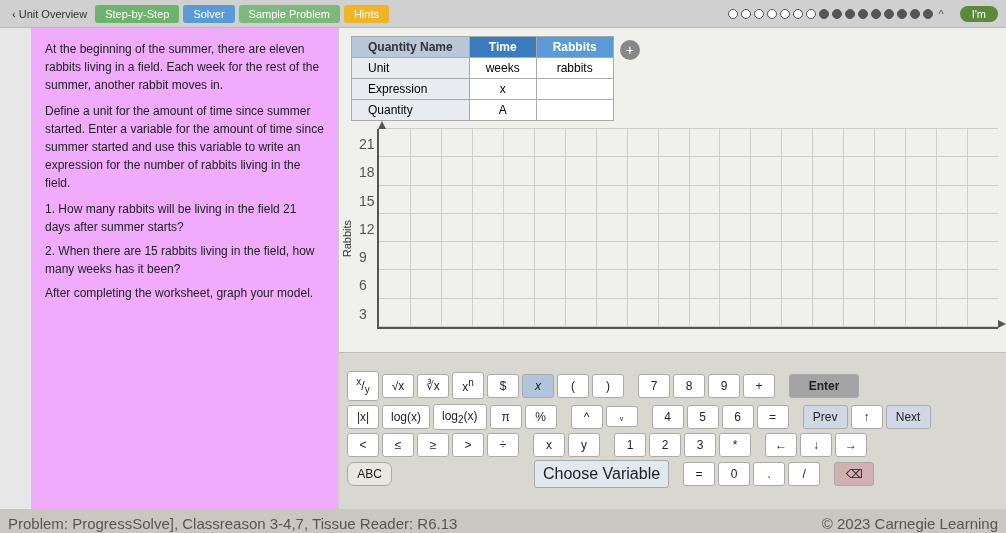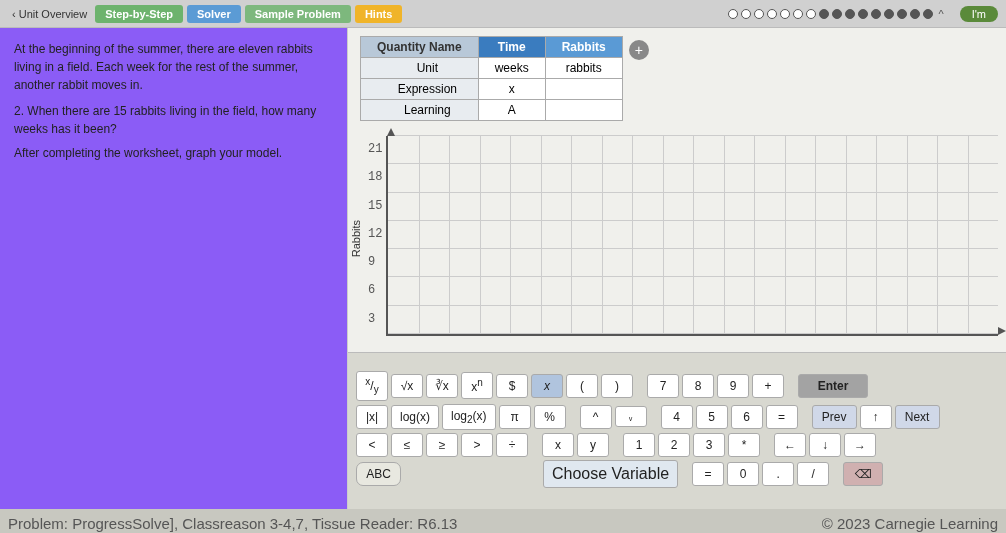--- a/index.html
+++ b/index.html
@@ -27,21 +27,21 @@
       font-size: 11px;
       cursor: pointer;
       padding: 2px 4px;
     }
     .nav-btn {
       padding: 3px 10px;
       border: none;
       border-radius: 3px;
       font-size: 11px;
       cursor: pointer;
-      font-weight: bold;
+      font-weight: normal;
     }
     .btn-step { background: #6db36d; color: white; }
     .btn-solver { background: #5b9bd5; color: white; }
     .btn-sample { background: #7db87d; color: white; }
     .btn-hints { background: #f0b429; color: white; }
     .progress-dots {
       margin-left: auto;
       display: flex;
       gap: 3px;
       align-items: center;
@@ -66,46 +66,46 @@
     }
 
     
     .main-content {
       display: flex;
       height: calc(533px - 28px - 24px);
     }
 
     
     .left-panel {
-      width: 348px;
+      width: 308px;
       padding: 12px 14px;
-      background: #8b5cf6;
+      background: #f0abfc;
       flex-shrink: 0;
       border-right: 1px solid #ccc;
+      margin-left: 31px;
     }
     .left-panel p {
       font-size: 12px;
       line-height: 1.5;
       margin-bottom: 8px;
       color: #222;
     }
     .left-panel .question {
       font-size: 12px;
       margin-bottom: 6px;
       color: #222;
     }
 
     
     .right-panel {
       flex: 1;
       display: flex;
       flex-direction: column;
       background: #f0f0ec;
       position: relative;
-      gap: 7px;
     }
 
     
     .table-area {
       padding: 8px 12px 4px 12px;
       display: flex;
       gap: 10px;
       align-items: flex-start;
     }
 
@@ -134,21 +134,21 @@
     }
     .qty-table td {
       border: 1px solid #aaa;
       padding: 3px 16px;
       text-align: center;
       background: white;
     }
     .qty-table td.label-cell {
       background: #e8ecf0;
       font-weight: normal;
-      text-align: center;
+      text-align: left;
       padding-right: 0;
     }
 
     
     .graph-area {
       flex: 1;
       padding: 4px 8px 4px 0;
       position: relative;
       display: flex;
       align-items: stretch;
@@ -176,24 +176,23 @@
     }
     .grid-line-v {
       position: absolute;
       top: 0; bottom: 0;
       width: 1px;
       background: #ccc;
     }
     .y-tick-label {
       position: absolute;
       left: -20px;
-      font-size: 12px;
+      font-size: 14px;
       color: #555;
       transform: translateY(50%);
-      font-family: Liberation Mono, monospace;
     }
 
     
     .keyboard-area {
       background: #d8d8d0;
       padding: 18px 8px;
       border-top: 1px solid #bbb;
     }
     .kb-row {
       display: flex;
@@ -275,20 +274,22 @@
     <span class="dot filled"></span>
     <span style="font-size:11px;color:#555;margin:0 3px;">^</span>
   </div>
   <button class="im-btn">I'm</button>
 </div>
 
 <div class="main-content">
 
   <div class="left-panel">
     <p>At the beginning of the summer, there are eleven rabbits living in a field. Each week for the rest of the summer, another rabbit moves in.</p>
+    <p>Define a unit for the amount of time since summer started. Enter a variable for the amount of time since summer started and use this variable to write an expression for the number of rabbits living in the field.</p>
+    <p class="question">1. How many rabbits will be living in the field 21 days after summer starts?</p>
     <p class="question">2. When there are 15 rabbits living in the field, how many weeks has it been?</p>
     <p class="question">After completing the worksheet, graph your model.</p>
   </div>
 
   <div class="right-panel">
 
     <div class="table-area">
       <div style="display:flex;align-items:flex-start;gap:6px;">
         <table class="qty-table">
           <thead>
@@ -303,21 +304,21 @@
               <td class="label-cell">Unit</td>
               <td>weeks</td>
               <td>rabbits</td>
             </tr>
             <tr>
               <td class="label-cell">Expression</td>
               <td>x</td>
               <td></td>
             </tr>
             <tr>
-              <td class="label-cell">Learning</td>
+              <td class="label-cell">Quantity</td>
               <td>A</td>
               <td></td>
             </tr>
           </tbody>
         </table>
         <button class="plus-circle">+</button>
       </div>
     </div>
 
     <div class="graph-area">

